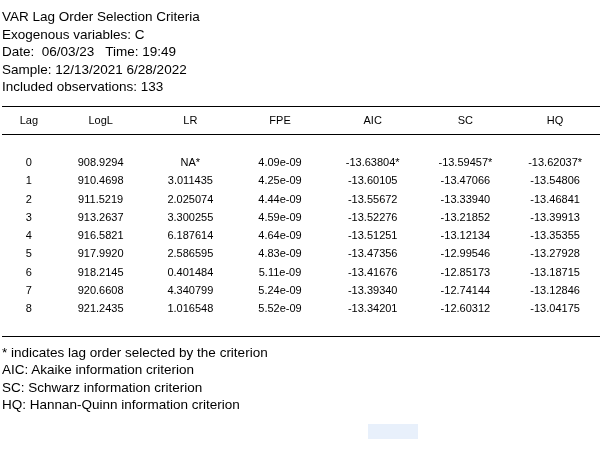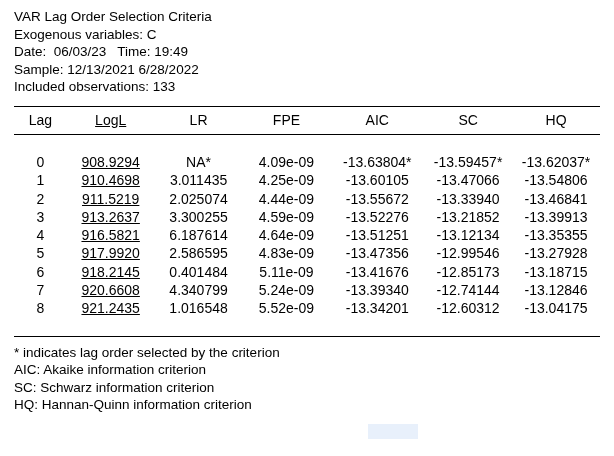--- a/index.html
+++ b/index.html
@@ -12,58 +12,58 @@
     background: #ffffff;
     font-family: "Liberation Sans", sans-serif;
     color: #000000;
     overflow: hidden;
   }
   .page {
     position: relative;
     width: 614px;
     height: 456px;
     box-sizing: border-box;
-    padding: 8px 14px 0 14px;
+    padding: 8px 14px 0 2px;
   }
   .header-block {
     font-size: 13.5px;
     line-height: 17.5px;
   }
   .header-line {
     white-space: pre;
   }
   .rule {
     border-top: 1px solid #000000;
     margin: 0;
     height: 0;
   }
   .rule-top { margin-top: 10px; }
   table.lag {
     width: 100%;
     border-collapse: collapse;
-    font-size: 14px;
+    font-size: 11px;
     table-layout: fixed;
   }
   table.lag th, table.lag td {
     padding: 0;
     font-weight: normal;
     white-space: pre;
   }
   table.lag thead th {
     height: 27px;
     vertical-align: middle;
     text-align: center;
   }
   table.lag tbody td {
     height: 18.3px;
     vertical-align: middle;
     text-align: center;
   }
   .col-lag { width: 9%; }
-  .col-logl { width: 15%; text-decoration: underline; }
+  .col-logl { width: 15%; }
   .col-lr { width: 15%; }
   .col-fpe { width: 15%; margin-top: 45px; }
   .col-aic { width: 16%; }
   .col-sc { width: 15%; }
   .col-hq { width: 15%; }
   .spacer-row td { height: 9px; }
   .notes {
     font-size: 13.5px;
     line-height: 17.5px;
     margin-top: 7px;

